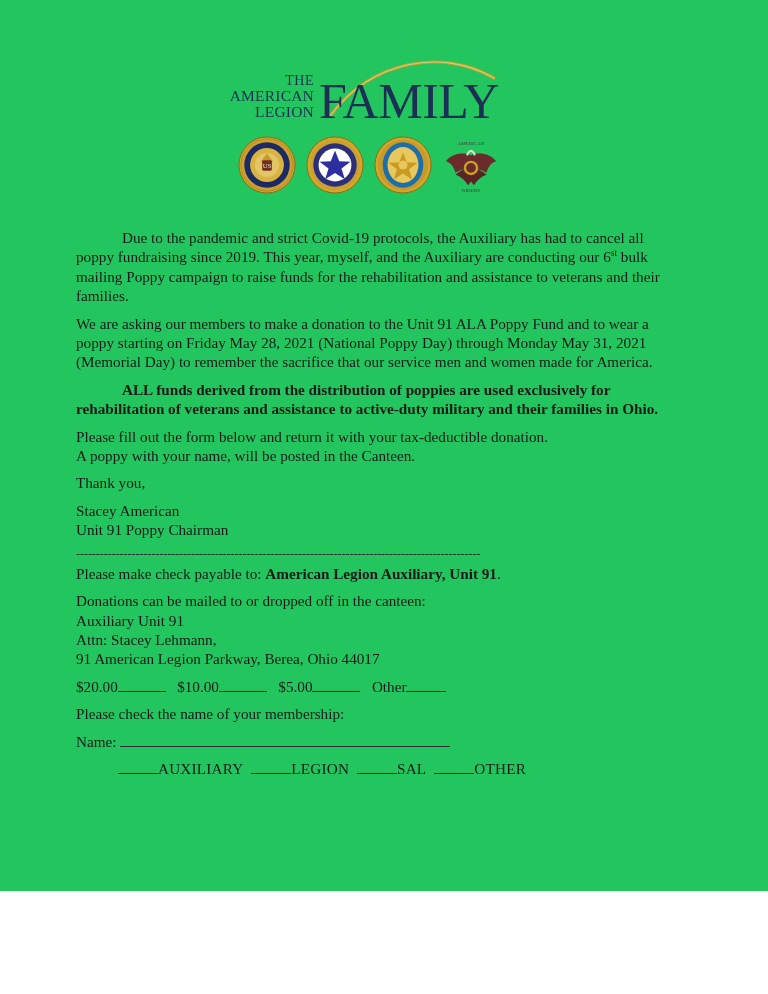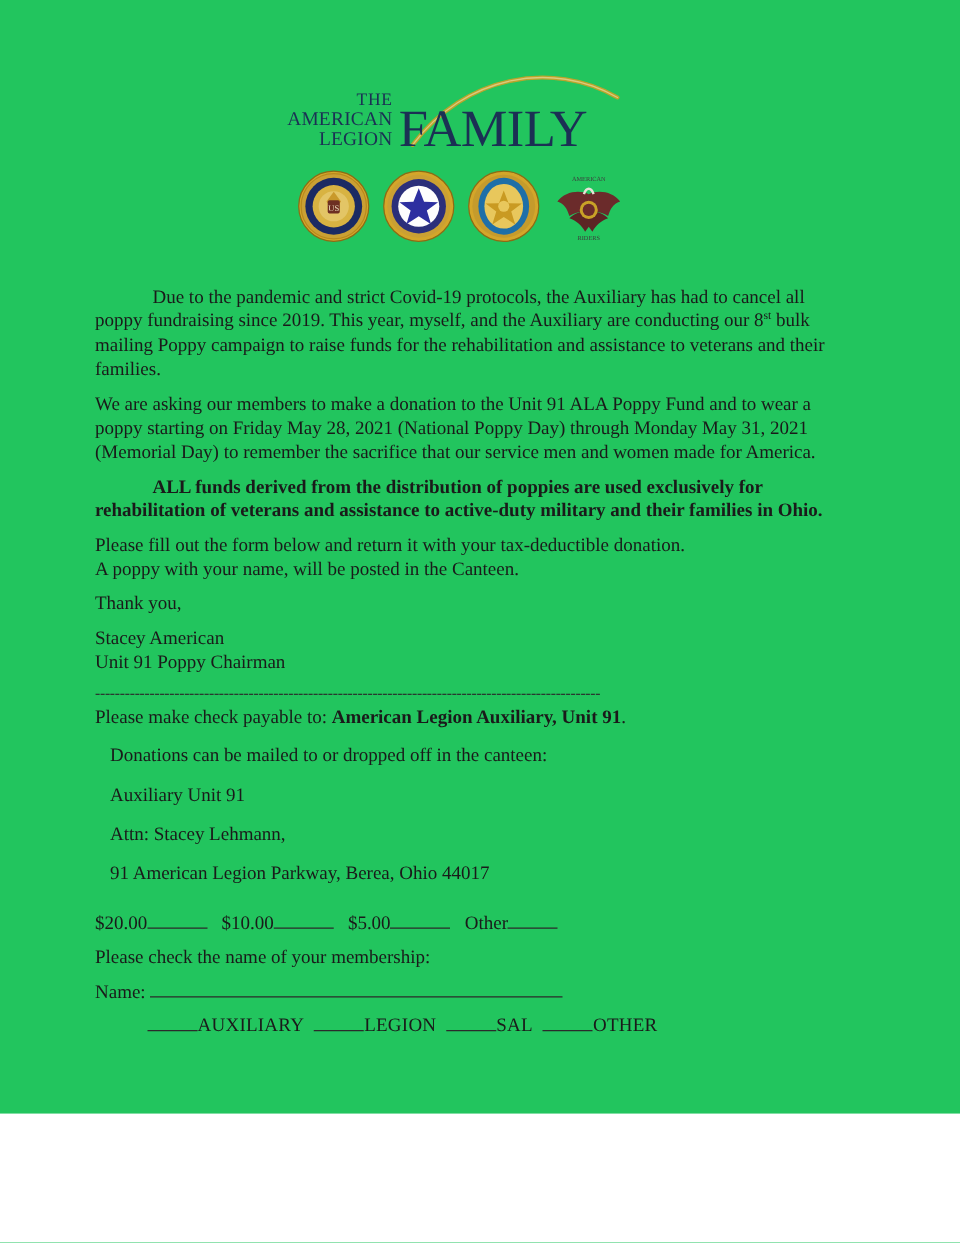--- a/index.html
+++ b/index.html
@@ -55,21 +55,21 @@
   }
   .tal-american {
     font-size: 15.5px;
     letter-spacing: 0.2px;
   }
   .tal-legion {
     font-size: 15.5px;
     letter-spacing: 0.2px;
   }
   .family-word {
-    font-size: 42px;
+    font-size: 50px;
     color: #1b3054;
     line-height: 0.92;
     letter-spacing: -0.5px;
     margin-left: 5px;
     font-family: "Liberation Serif", "DejaVu Serif", serif;
   }
 
   .emblem-row {
     position: absolute;
     left: 16px;
@@ -103,21 +103,21 @@
     font-size: 12.5px;
     line-height: 12px;
     letter-spacing: -0.2px;
     color: #2a2a2a;
     white-space: nowrap;
     overflow: hidden;
     margin: 2px 0 3px 0;
     height: 13px;
   }
 
-  .addr-line { margin: 12px; }
+  .addr-line { margin: 0; }
   .name-rule {
     display: inline-block;
     width: 330px;
     border-bottom: 1.3px solid #2b2b2b;
     height: 13px;
     vertical-align: baseline;
   }
   .blank-6 { display: inline-block; width: 48px; border-bottom: 1.1px solid #2b2b2b; height: 12px; }
   .blank-5 { display: inline-block; width: 40px; border-bottom: 1.1px solid #2b2b2b; height: 12px; }
   .member-line { margin-left: 42px; letter-spacing: 0.2px; }
@@ -187,21 +187,21 @@
         <text x="30" y="9" font-family="Liberation Serif, serif" font-size="5.2" fill="#3d3d3d" text-anchor="middle">AMERICAN</text>
         <text x="30" y="58" font-family="Liberation Serif, serif" font-size="5.2" fill="#3d3d3d" text-anchor="middle">RIDERS</text>
       </svg>
 
     </div>
   </div>
 
   <div class="body">
 
 
-    <p class="p indent"><span>Due to the pandemic and strict Covid-19 protocols, the Auxiliary has had to cancel all poppy fundraising since 2019.  This year, myself, and the Auxiliary are conducting our 8</span><sup>st</sup><span> bulk mailing Poppy campaign to raise funds for the rehabilitation and assistance to veterans and their families.</span></p>
+    <p class="p indent"><span>Due to the pandemic and strict Covid-19 protocols, the Auxiliary has had to cancel all poppy fundraising since 2019.  This year, myself, and the Auxiliary are conducting our 6</span><sup>st</sup><span> bulk mailing Poppy campaign to raise funds for the rehabilitation and assistance to veterans and their families.</span></p>
 
     <p class="p">We are asking our members to make a donation to the Unit 91 ALA Poppy Fund and to wear a poppy starting on Friday May 28, 2021 (National Poppy Day) through Monday May 31, 2021 (Memorial Day) to remember the sacrifice that our service men and women made for America.</p>
 
     <p class="p indent bold">ALL funds derived from the distribution of poppies are used exclusively for rehabilitation of veterans and assistance to active-duty military and their families in Ohio.</p>
 
     <p class="p tight">Please fill out the form below and return it with your tax-deductible donation.</p>
     <p class="p">A poppy with your name, will be posted in the Canteen.</p>
 
     <p class="p">Thank you,</p>
 

